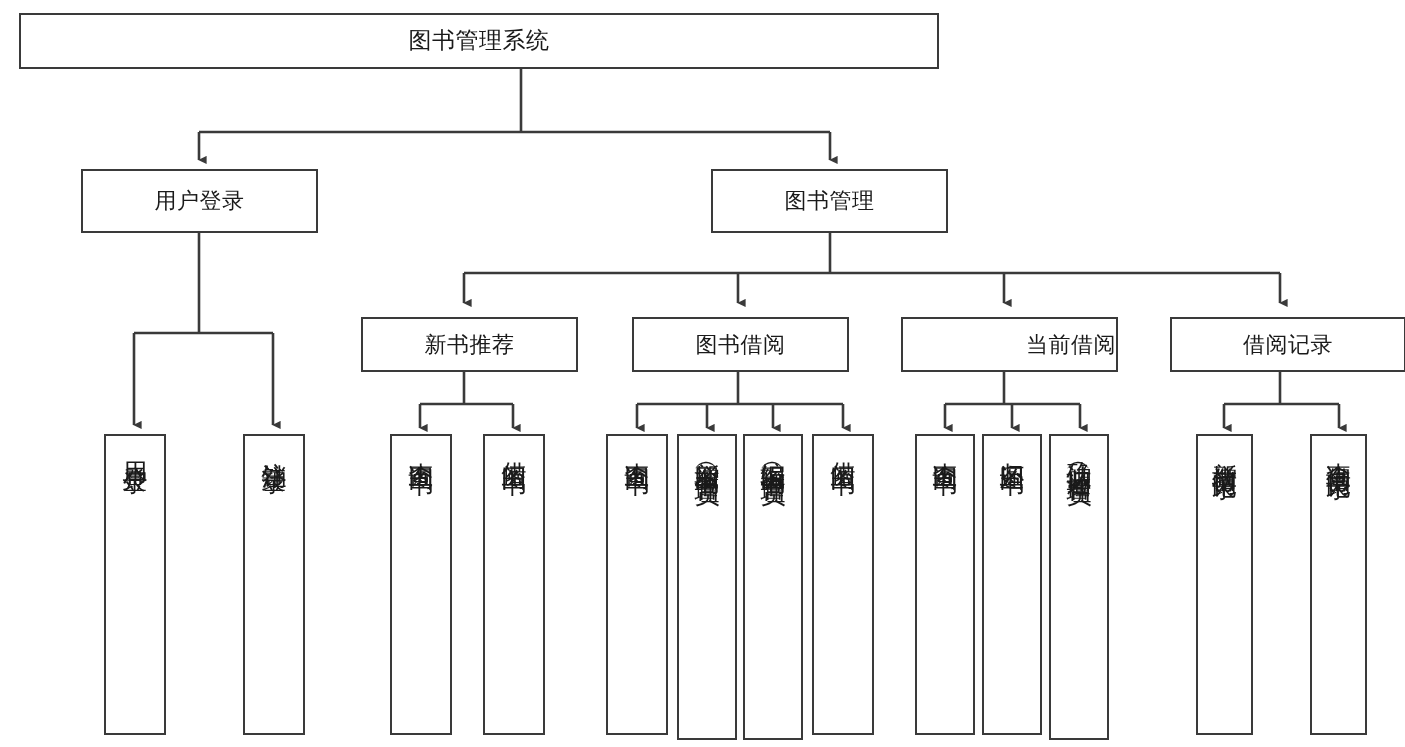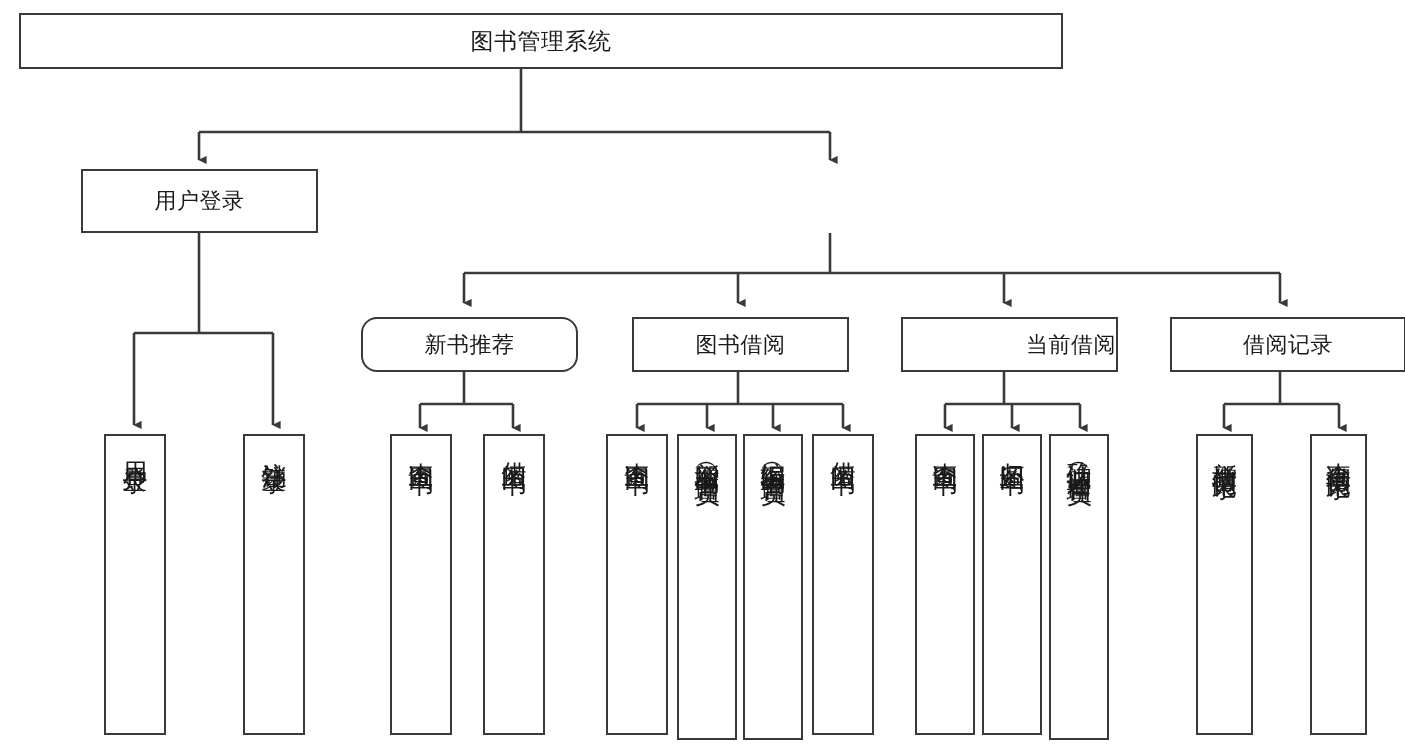--- a/index.html
+++ b/index.html
@@ -119,29 +119,32 @@
       <path d="M 1012 404 L 1012 428" marker-end="url(#arrowhead)"></path>
       <path d="M 1080 404 L 1080 428" marker-end="url(#arrowhead)"></path>
 
       <path d="M 1280 372 L 1280 404"></path>
       <path d="M 1224 404 L 1339 404"></path>
       <path d="M 1224 404 L 1224 428" marker-end="url(#arrowhead)"></path>
       <path d="M 1339 404 L 1339 428" marker-end="url(#arrowhead)"></path>
     </g>
   </svg>
 
-  <div class="node horiz root" style="left:19px; top:13px; width:1044px; height:56px;">
+  <div class="node horiz root" style="left:19px; top:13px; width:920px; height:56px;font-family:Liberation Serif, serif;">
     <span class="node-label">图书管理系统</span>
   </div>
 
   <div class="node horiz" style="left:81px; top:169px; width:237px; height:64px;">
     <span class="node-label">用户登录</span>
   </div>
-
-  <div class="node horiz" style="left:361px; top:317px; width:217px; height:55px;border-radius:16px;">
+  <div class="node horiz" style="left:711px; top:169px; width:237px; height:64px;">
+    <span class="node-label">图书管理</span>
+  </div>
+
+  <div class="node horiz" style="left:361px; top:317px; width:217px; height:55px;">
     <span class="node-label">新书推荐</span>
   </div>
   <div class="node horiz" style="left:632px; top:317px; width:217px; height:55px;">
     <span class="node-label">图书借阅</span>
   </div>
   <div class="node horiz" style="left:901px; top:317px; width:217px; height:55px;justify-content:flex-end;">
     <span class="node-label">当前借阅</span>
   </div>
   <div class="node horiz" style="left:1170px; top:317px; width:236px; height:55px;align-items:center;">
     <span class="node-label">借阅记录</span>

